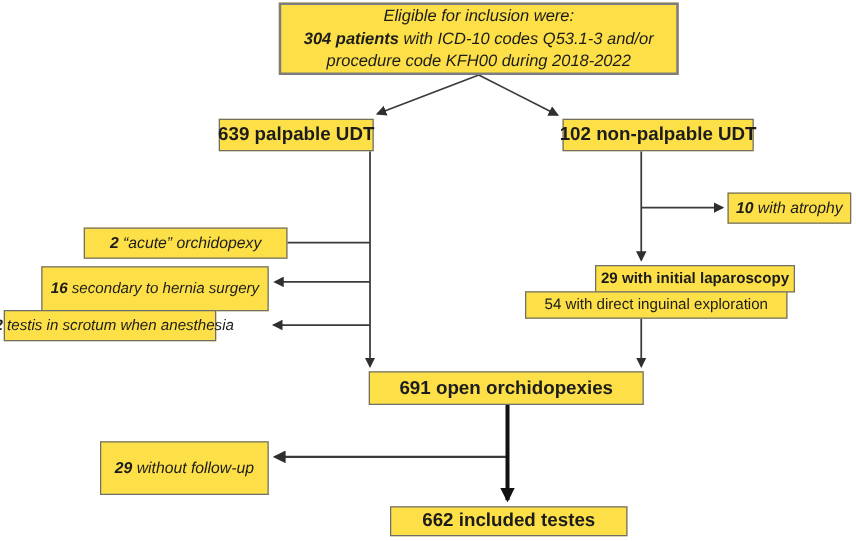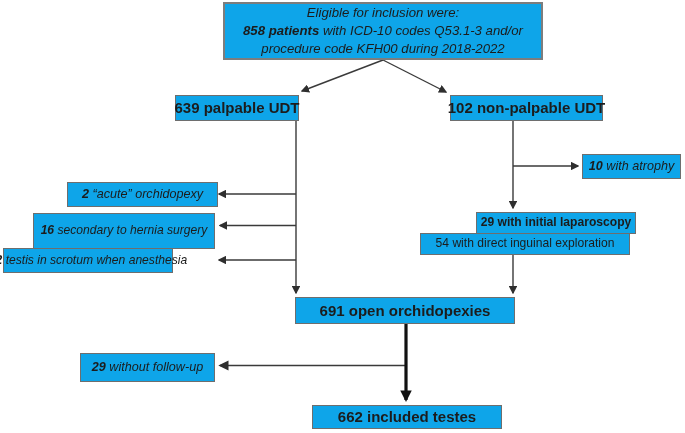--- a/index.html
+++ b/index.html
@@ -1,21 +1,21 @@
 <!DOCTYPE html>
 <html><head>
 <meta charset="utf-8">
 <style>
   * { margin:0; padding:0; box-sizing:border-box; }
   html,body { background:#ffffff; }
   body { font-family:"Liberation Sans", sans-serif; color:#1c1c1c; }
   .canvas { position:relative; width:685px; height:433px; background:#ffffff; overflow:hidden; }
   svg.wires { position:absolute; left:0; top:0; width:685px; height:433px; }
   .box {
-    position:absolute; background:#0ea5e9; border:1.5px solid #6e6e6e;
+    position:absolute; background:#fde047; border:1.5px solid #6e6e6e;
     display:flex; align-items:center; justify-content:center;
     text-align:left; white-space:nowrap; line-height:1.15;
   }
   .box.top { border-width:2px; border-color:#7d7d7d; white-space:normal; flex-direction:column; }
   .box.top .ln { line-height:18px; font-size:13.2px; font-style:italic; }
   .b  { font-weight:bold; }
   .i  { font-style:italic; }
   .num { font-weight:bold; }
   .fz14 { font-size:15px; }
   .fz13 { font-size:12.6px; }
@@ -45,37 +45,37 @@
       <path d="M513 121 L513 208" marker-end="url(#ah)"></path>
       <path d="M513 166 L578 166" marker-end="url(#ah)"></path>
       <path d="M513 255 L513 293" marker-end="url(#ah)"></path>
       <path d="M406 365.5 L220 365.5" stroke-width="1.7" marker-end="url(#ah)"></path>
       <path d="M406 324 L406 400" stroke="#111111" stroke-width="3.2" marker-end="url(#ahBig)"></path>
     </g>
   </svg>
 
   <div class="box top" style="left:223px; top:2px; width:320px; height:58px;">
     <div class="ln">Eligible for inclusion were:</div>
-    <div class="ln"><span class="b">858 patients</span><span> with ICD-10 codes Q53.1-3 and/or</span></div>
+    <div class="ln"><span class="b">304 patients</span><span> with ICD-10 codes Q53.1-3 and/or</span></div>
     <div class="ln">procedure code KFH00 during 2018-2022</div>
   </div>
 
   <div class="box b fz14" style="left:175px; top:95px; width:124px; height:26px;">
     <span>639 palpable UDT</span>
   </div>
 
   <div class="box b fz14" style="left:450px; top:95px; width:153px; height:26px;">
     <span>102 non-palpable UDT</span>
   </div>
 
   <div class="box i fz13" style="left:582px; top:154px; width:99px; height:25px;">
     <span><span class="num">10</span><span> with atrophy</span></span>
   </div>
 
-  <div class="box i fz13" style="left:67px; top:182px; width:151px; height:25px;">
+  <div class="box i fz13" style="left:67px; top:182px; width:163px; height:25px;">
     <span><span class="num">2</span><span> “acute” orchidopexy</span></span>
   </div>
 
   <div class="box i fz12" style="left:33px; top:213px; width:182px; height:36px;">
     <span><span class="num">16</span><span> secondary to hernia surgery</span></span>
   </div>
 
   <div class="box i fz12" style="left:3px; top:248px; width:170px; height:25px;">
     <span><span class="num">22</span><span> testis in scrotum when anesthesia</span></span>
   </div>
@@ -85,21 +85,21 @@
   </div>
 
   <div class="box fz12" style="left:420px; top:233px; width:210px; height:22px;">
     <span>54 with direct inguinal exploration</span>
   </div>
 
   <div class="box b fz14" style="left:295px; top:297px; width:220px; height:27px;">
     <span>691 open orchidopexies</span>
   </div>
 
-  <div class="box i fz13" style="left:80px; top:353px; width:135px; height:29px;">
+  <div class="box i fz13" style="left:80px; top:353px; width:135px; height:43px;">
     <span><span class="num">29</span><span> without follow-up</span></span>
   </div>
 
   <div class="box b fz14" style="left:312px; top:405px; width:190px; height:24px;">
     <span>662 included testes</span>
   </div>
 
 </div>
 
 </body></html>

